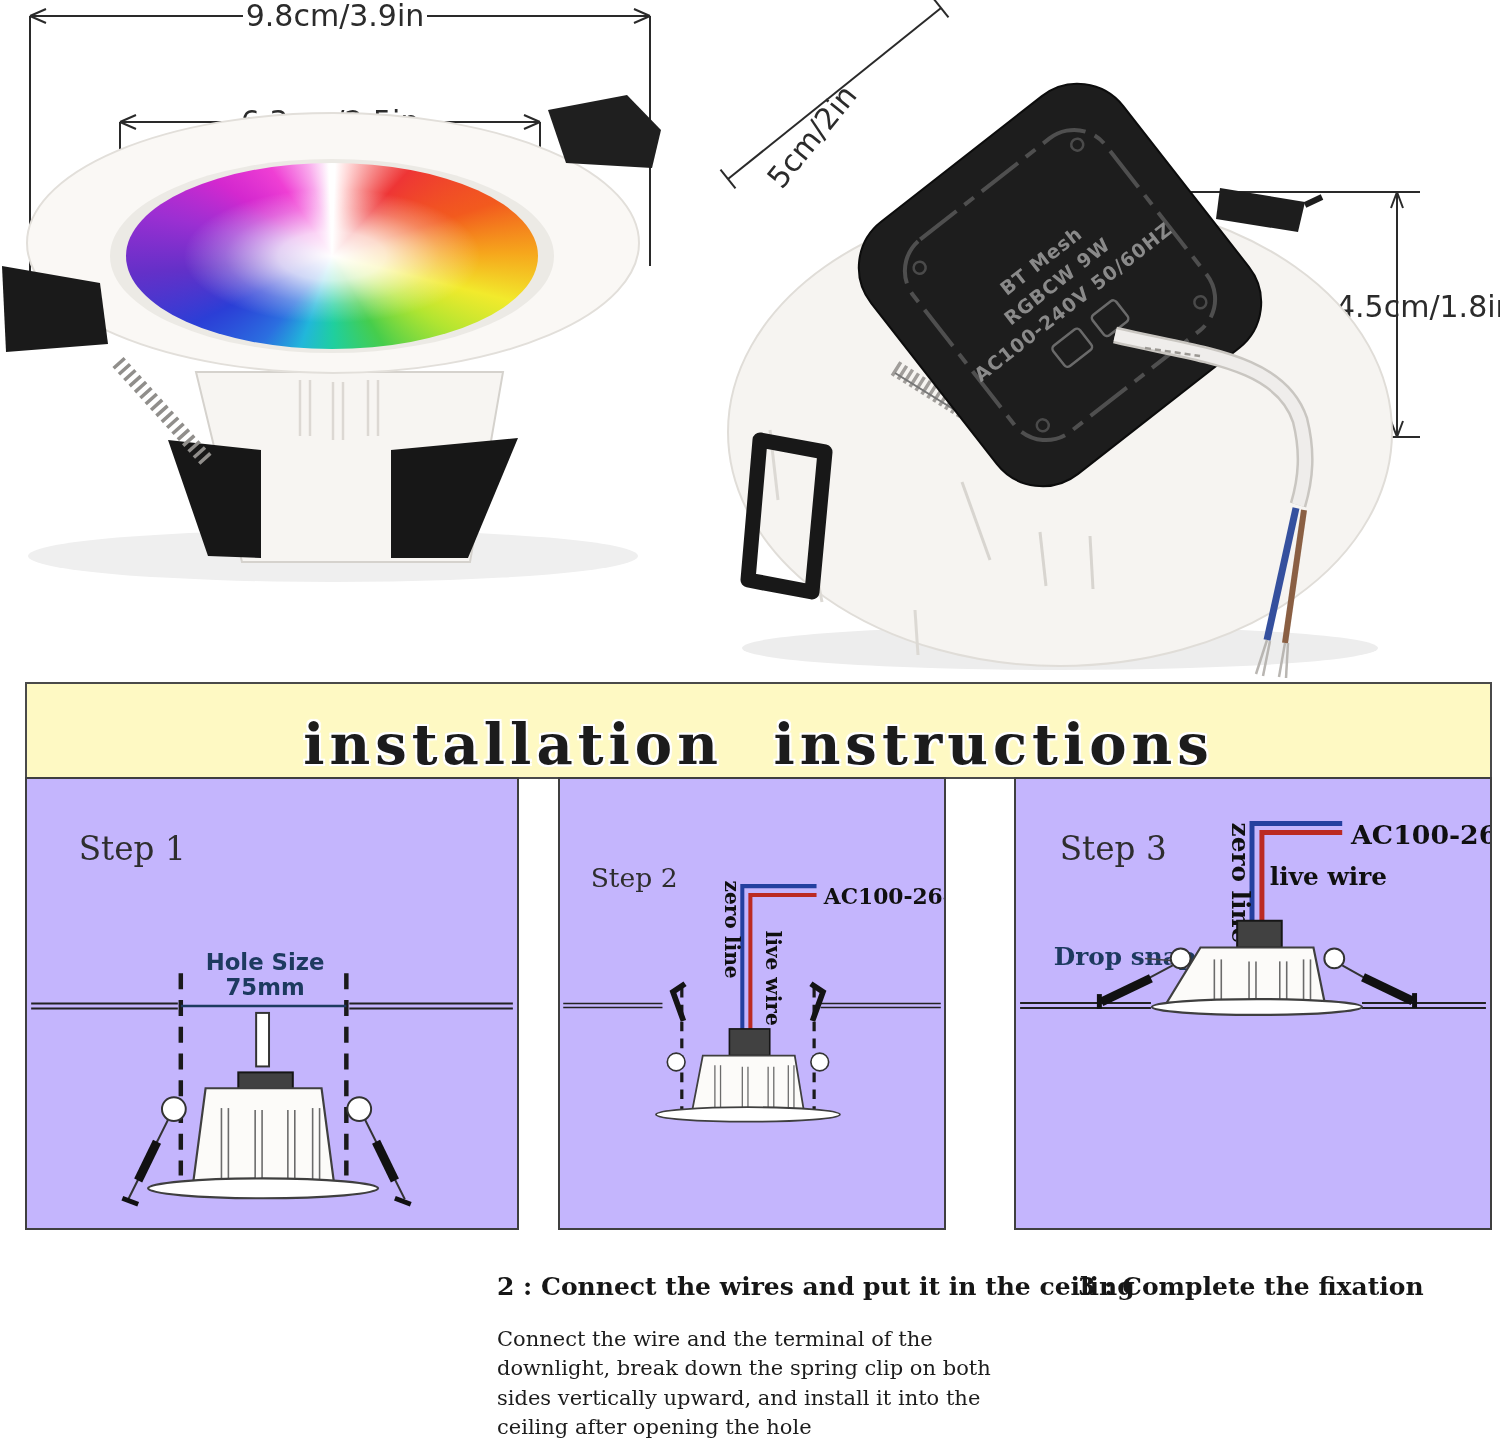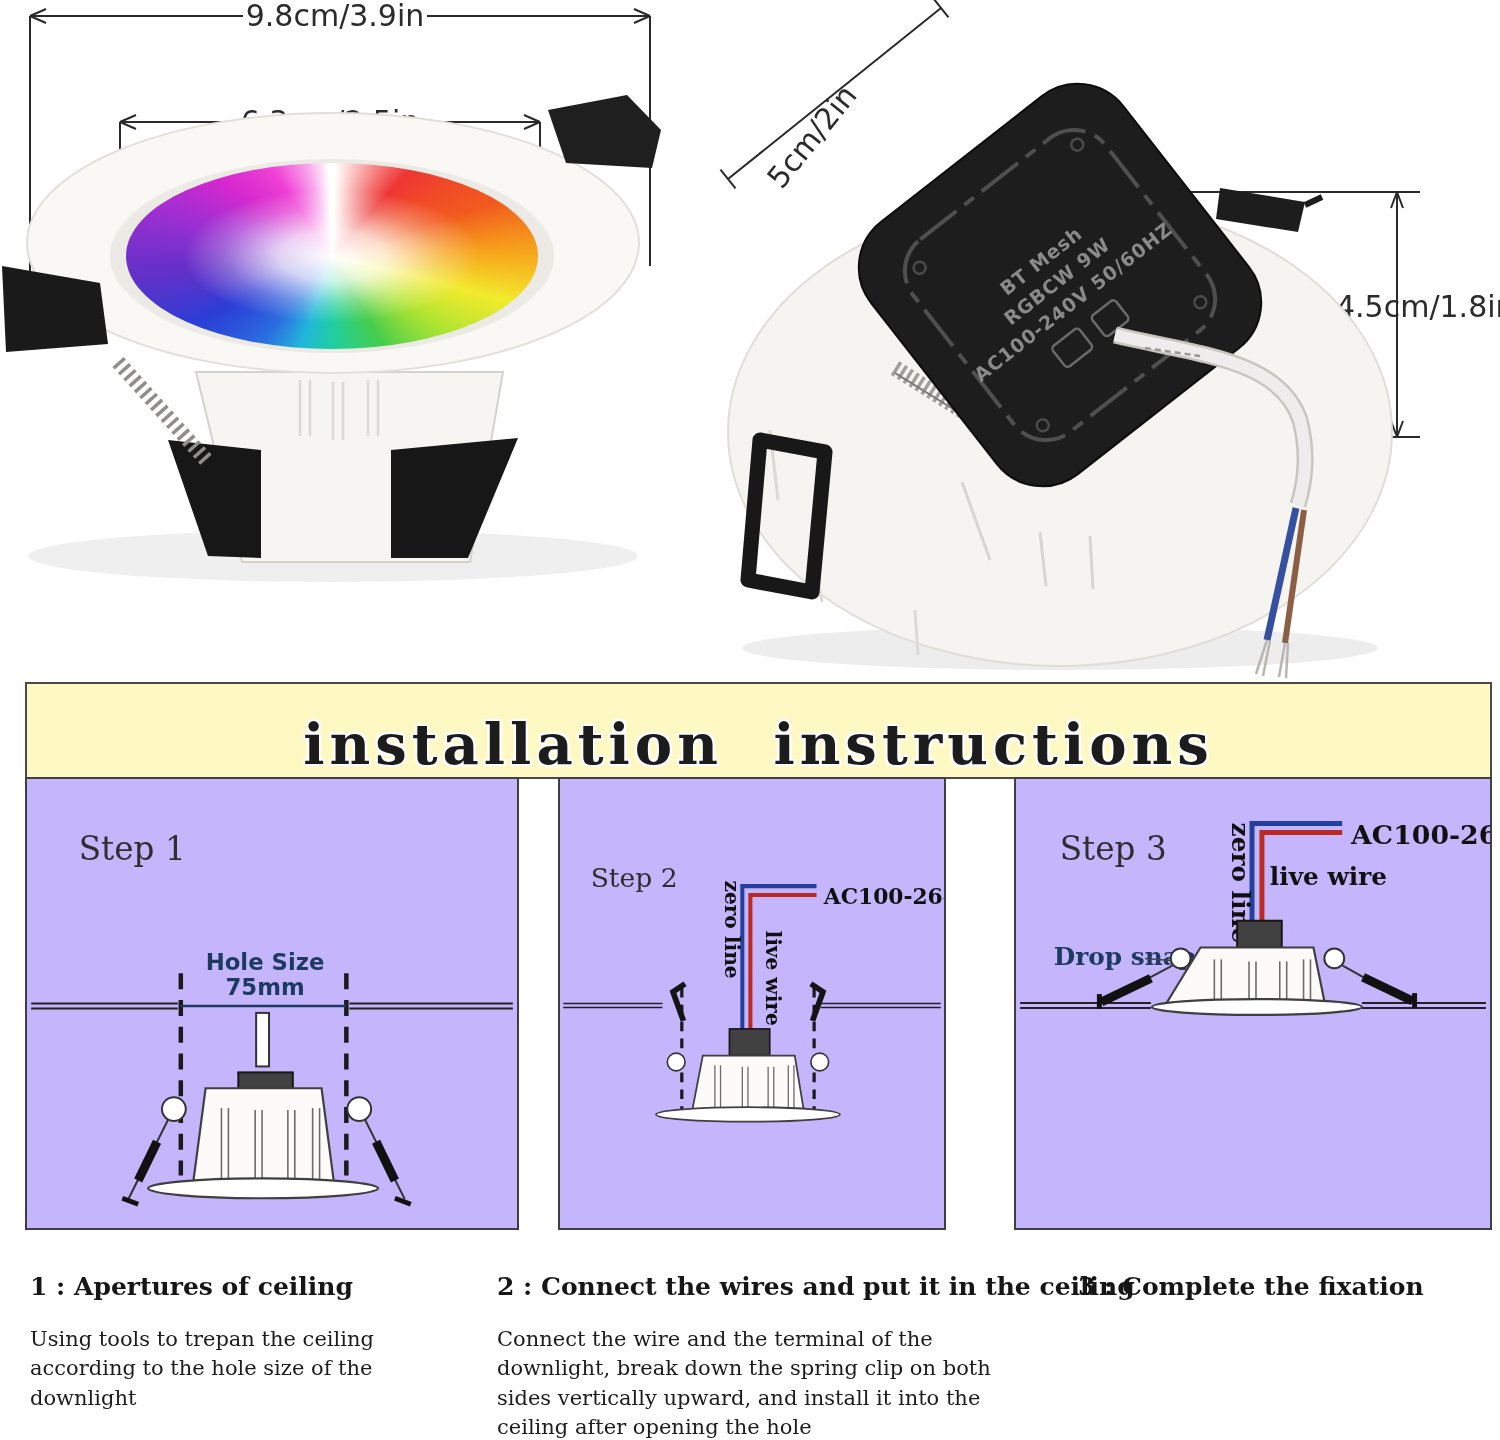--- a/index.html
+++ b/index.html
@@ -284,24 +284,20 @@
         </g>
         <g>
           <line x1="329" y1="188" x2="352" y2="201" stroke="#333" stroke-width="2"></line>
           <line x1="350" y1="200" x2="400" y2="224" stroke="#111" stroke-width="9"></line>
           <line x1="402" y1="216" x2="402" y2="231" stroke="#111" stroke-width="5"></line>
         </g>
       </g>
     </svg>
   </div>
 
-  <div class="caption" id="cap1">
-    <h2>1 : Apertures of ceiling</h2>
-    <p>Using  tools to trepan the ceiling according to the hole size of the downlight</p>
-  </div>
   <div class="caption" id="cap2">
     <h2>2 : Connect the wires and put it in  the ceiling</h2>
     <p>Connect the wire and the terminal of the downlight, break down the  spring clip on both sides vertically upward, and install it into the ceiling after opening the hole</p>
   </div>
   <div class="caption" id="cap3">
     <h2>3 : Complete the fixation</h2>
   </div>
 
 </div>
 

